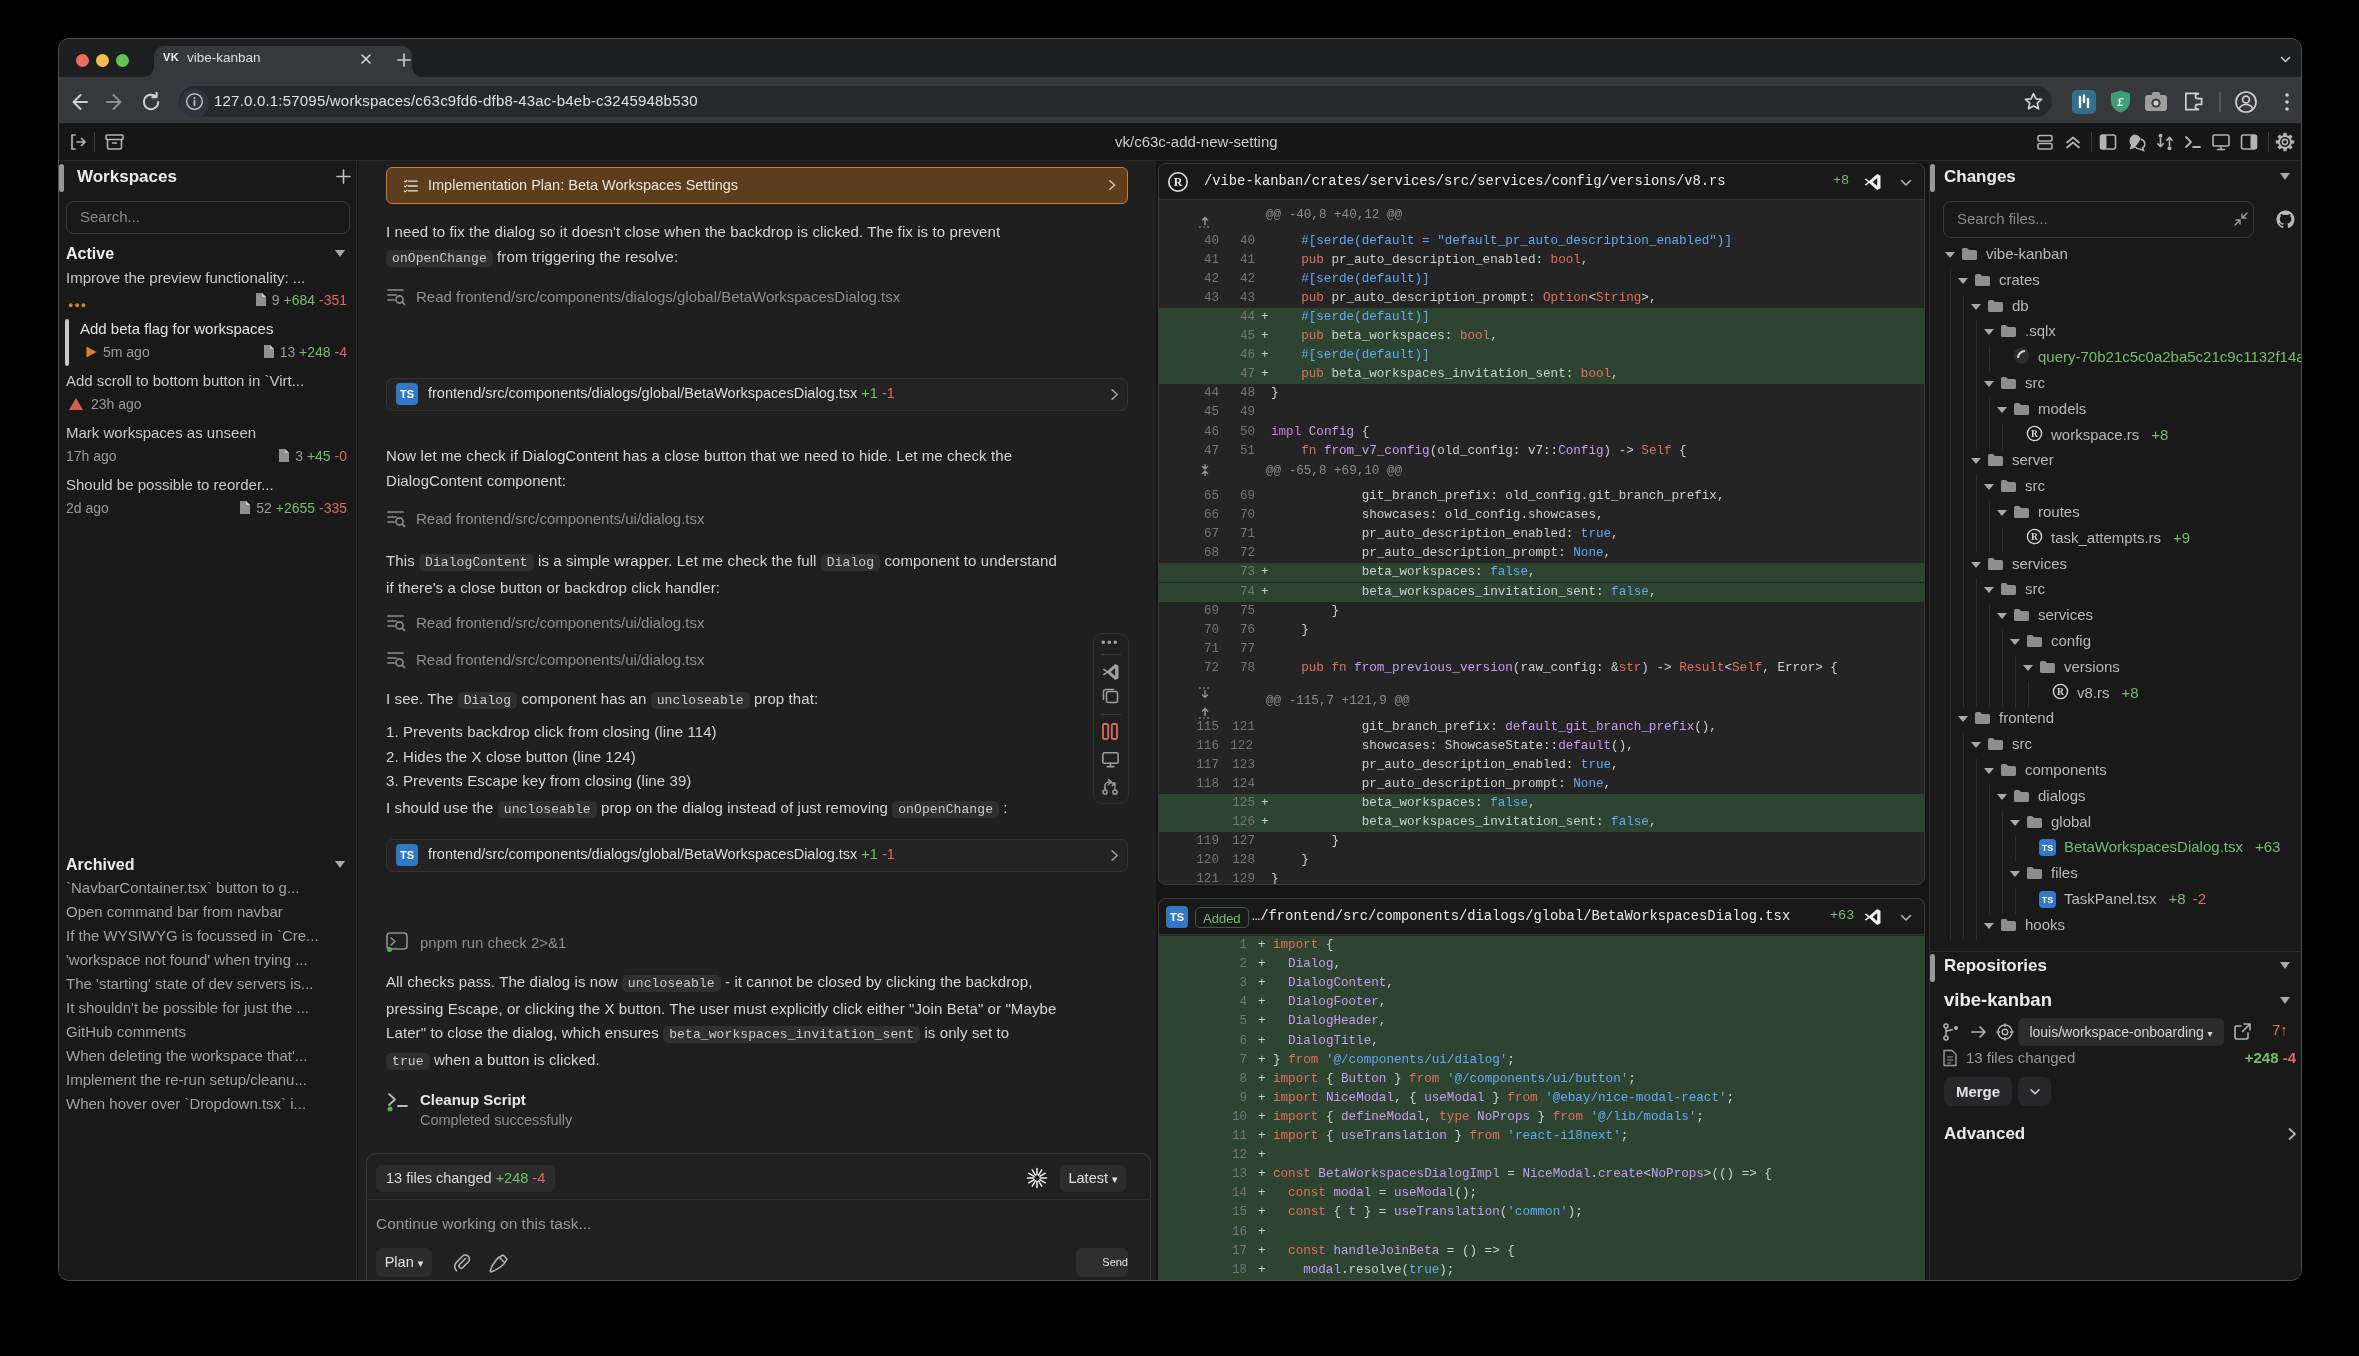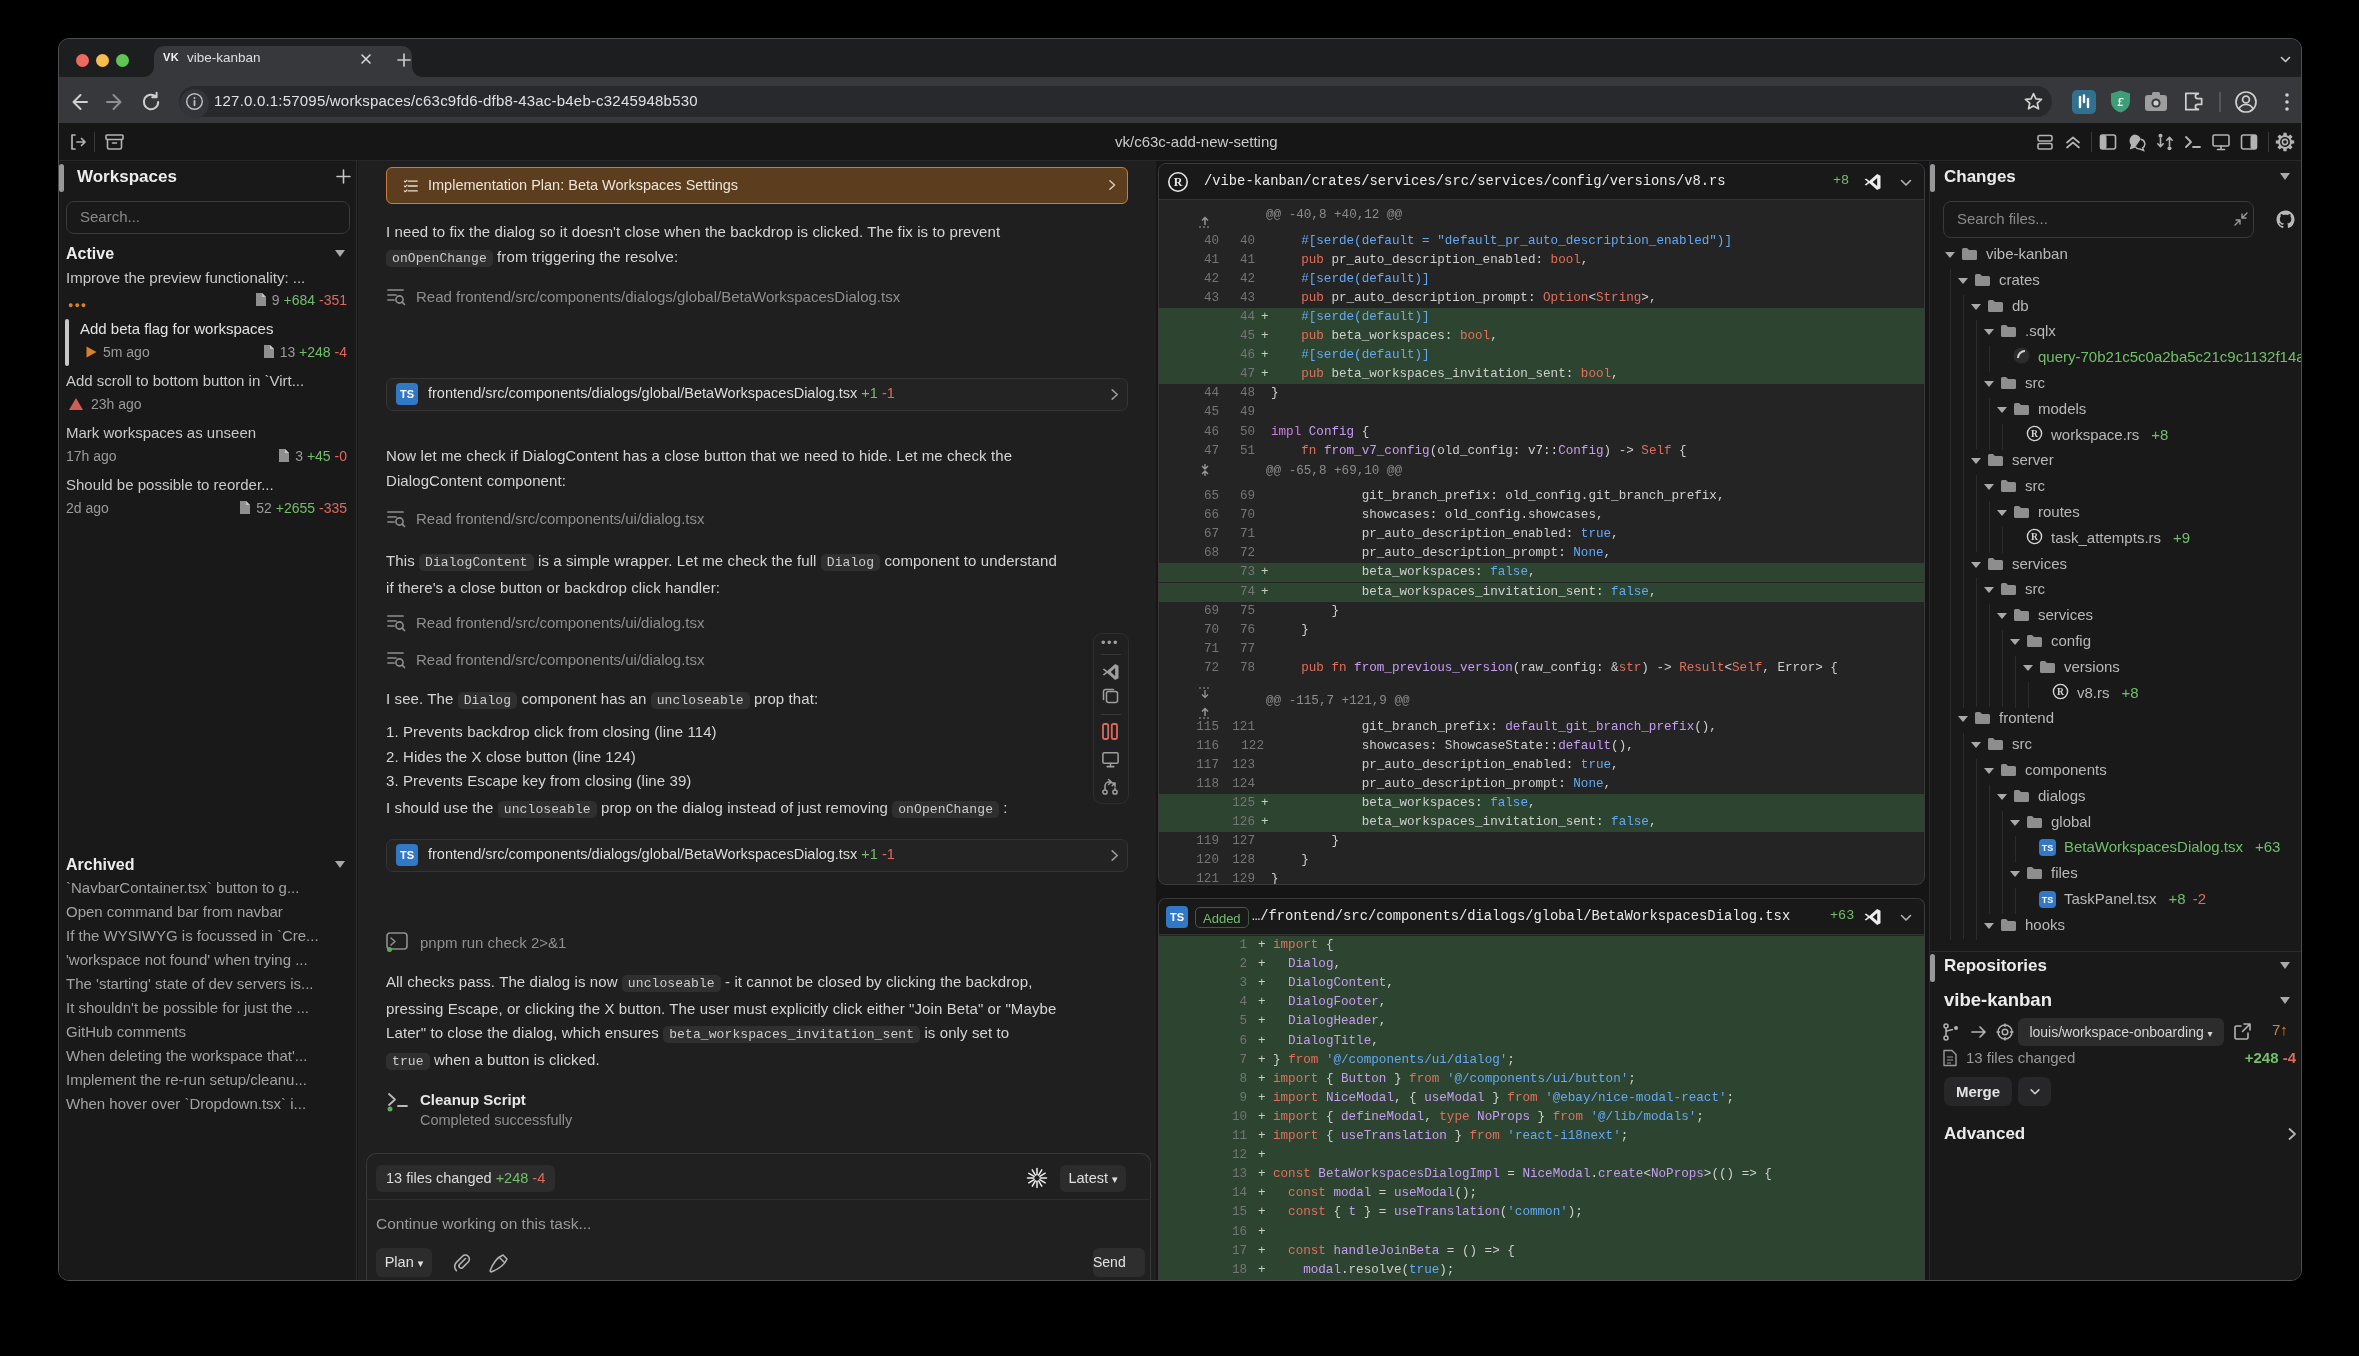--- a/index.html
+++ b/index.html
@@ -293,21 +293,21 @@
 <div class="abs" style="left:702px;top:1004px;width:66px;height:27px;background:#2c2c2d;border-radius:6px;line-height:27px;font-size:14.5px;color:#e0e0e1;text-align:center">Latest <span style="font-size:11px">▾</span></div>
 <div class="abs" style="left:8px;top:1038px;width:785px;height:1px;background:#2d2d2e"></div>
 <div class="abs" style="left:18px;top:1054px;color:#9a9a9b;font-size:15.5px">Continue working on this task...</div>
 <div class="abs" style="left:18px;top:1087px;width:56px;height:29px;background:#2c2c2d;border-radius:6px;line-height:29px;font-size:14.5px;color:#e0e0e1;text-align:center">Plan <span style="font-size:11px">▾</span></div>
 <svg class="abs" style="left:94px;top:1092px" width="20" height="20" viewBox="0 0 20 20">
           <path d="M13.5 5.5 L7.5 11.5 a2.2 2.2 0 0 0 3.1 3.1 L16.2 9 a4 4 0 0 0 -5.7-5.7 L4.4 9.4 a5.8 5.8 0 0 0 0 8.2" stroke="#b3b3b4" stroke-width="1.6" fill="none" stroke-linecap="round"></path>
         </svg>
 <svg class="abs" style="left:130px;top:1092px" width="22" height="20" viewBox="0 0 22 20">
           <path d="M2 18 C5 10 10 4 15 2 L19 6 C17 11 11 16 3 19 Z M12 5 L16 9" stroke="#b3b3b4" stroke-width="1.5" fill="none" stroke-linecap="round" stroke-linejoin="round"></path>
         </svg>
-<div class="abs" style="left:735px;top:1087px;width:52px;height:29px;background:#2e2e2f;border-radius:6px;line-height:29px;font-size:14px;color:#e3e3e4;text-align:left">Send</div>
+<div class="abs" style="left:718px;top:1087px;width:52px;height:29px;background:#2e2e2f;border-radius:6px;line-height:29px;font-size:11px;color:#e3e3e4;text-align:right">Send</div>
 </div>
 <div class="diffs">
 <div class="panel" style="top:2px;height:722px">
 <div class="phead"></div>
 <svg class="abs" style="left:8px;top:7px" width="22" height="22" viewBox="0 0 22 22">
             <circle cx="11" cy="11" r="9.2" stroke="#e8e8e9" stroke-width="1.6" fill="none"></circle>
             <text x="11" y="15.2" font-size="12" font-weight="bold" fill="#e8e8e9" text-anchor="middle" font-family="Liberation Serif,serif">R</text>
           </svg>
 <div class="abs mono" style="left:45px;top:9.5px;font-size:13.8px;color:#eaeaeb">/vibe-kanban/crates/services/src/services/config/versions/v8.rs</div>
 <div class="abs grn mono" style="left:674px;top:9px;font-size:13.5px">+8</div>
@@ -444,21 +444,21 @@
             <path d="M2 14 H4 M6 14 H8 M10 14 H12" stroke="#9a9a9b" stroke-width="1.2"></path>
           </svg>
           <div class="abs mono" style="left:107px;top:530px;font-size:12.6px;color:#8b8b8c;white-space:pre">@@ -115,7 +121,9 @@</div>
 <div class="crow" style="top:553.5px">
             <span class="num" style="left:16px">115</span>
             <span class="num" style="left:52px">121</span>
             <span class="ctx" style="left:202.7px">git_branch_prefix: <span class="p">default_git_branch_prefix</span>(),</span>
           </div>
 <div class="crow" style="top:572.6px">
             <span class="num" style="left:16px">116</span>
-            <span class="num" style="left:61px">122</span>
+            <span class="num" style="left:50px">122</span>
             <span class="ctx" style="left:202.7px">showcases: ShowcaseState::<span class="p">default</span>(),</span>
           </div>
 <div class="crow" style="top:591.7px">
             <span class="num" style="left:16px">117</span>
             <span class="num" style="left:52px">123</span>
             <span class="ctx" style="left:202.7px">pr_auto_description_enabled: <span class="b">true</span>,</span>
           </div>
 <div class="crow" style="top:610.8000000000001px">
             <span class="num" style="left:16px">118</span>
             <span class="num" style="left:52px">124</span>

